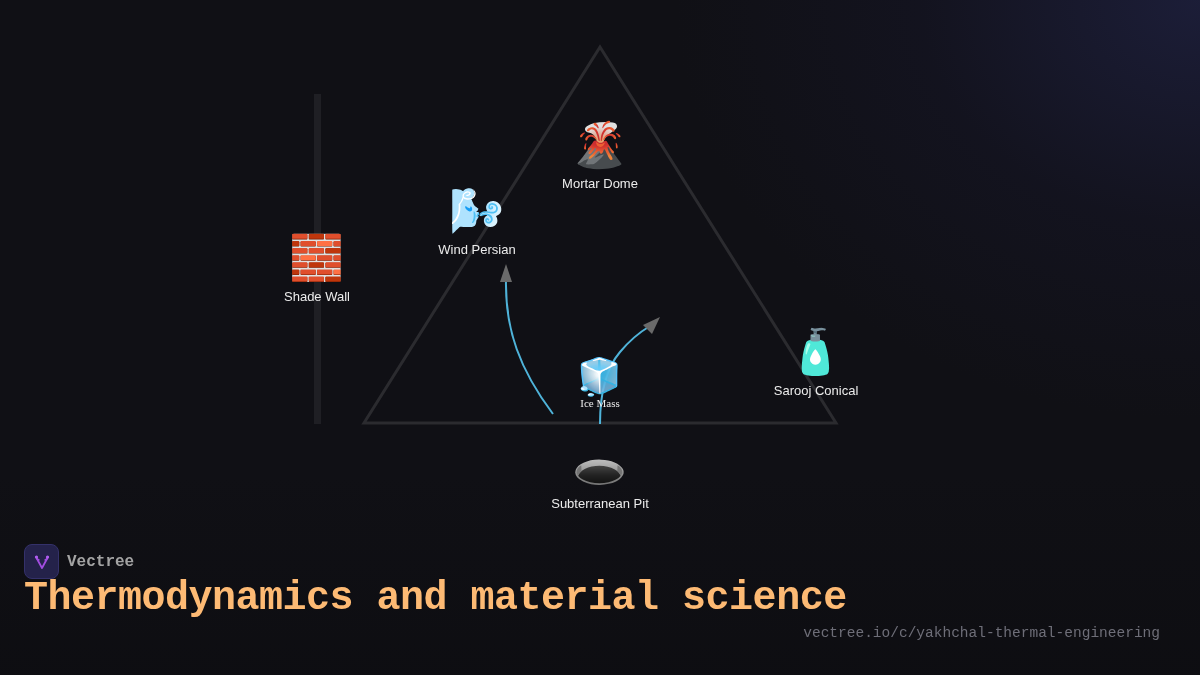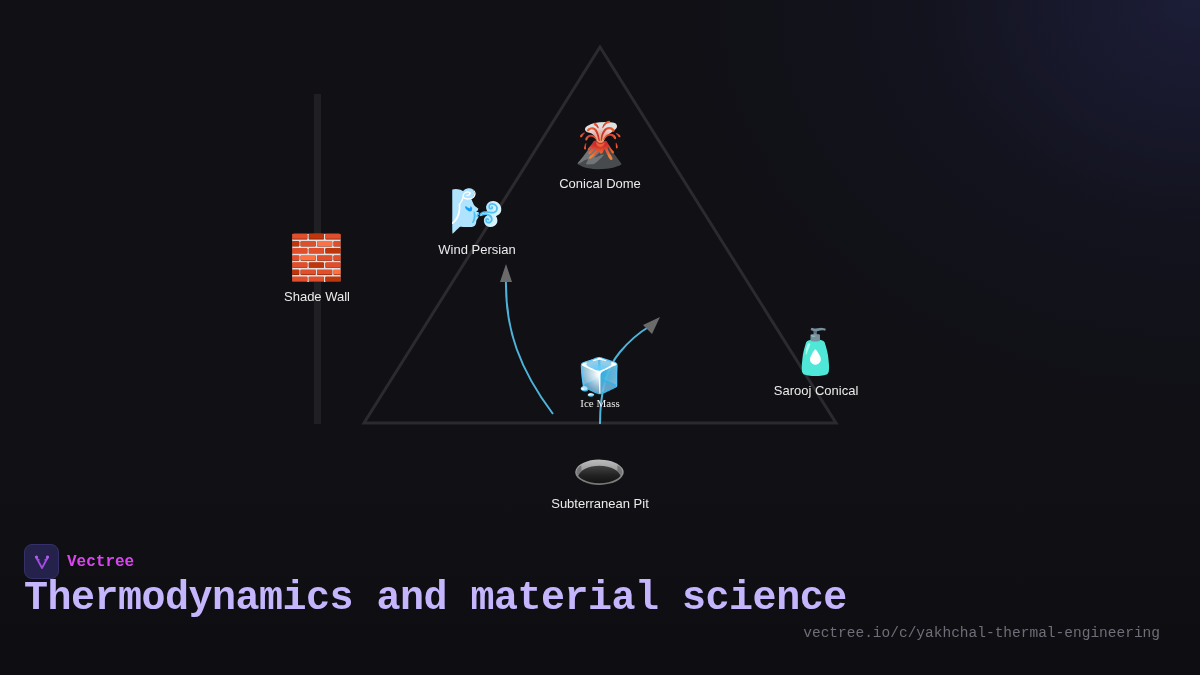--- a/index.html
+++ b/index.html
@@ -28,26 +28,26 @@
     .node.small .label { font-size: 11px; margin-top: 0; font-family: Liberation Serif, serif; }
 
     .brand { position: absolute; left: 24px; top: 544px; display: flex; align-items: center; }
     .logo {
       width: 33px; height: 33px; border-radius: 8px;
       background: #24224a; border: 1px solid #34316a;
       display: flex; align-items: center; justify-content: center;
     }
     .brand-name {
       margin-left: 8px; font-family: "Liberation Mono", monospace; font-weight: bold;
-      font-size: 16px; color: #d946ef;
+      font-size: 16px; color: #a3a3a3;
     }
     .title {
       position: absolute; left: 24px; top: 582px; margin: 0;
       font-family: "Liberation Mono", monospace; font-weight: bold;
-      font-size: 40px; line-height: 33px; color: #c4b5fd; letter-spacing: -0.5px;
+      font-size: 40px; line-height: 33px; color: #fdba74; letter-spacing: -0.5px;
     }
     .url {
       position: absolute; right: 40px; top: 625px;
       font-family: "Liberation Mono", monospace; font-size: 14.5px; color: #6e6e78;
     }
   </style>
 </head>
 <body>
 
 <div class="bg-glow"></div>
@@ -56,21 +56,21 @@
   <rect x="314" y="94" width="7" height="330" fill="#1f1f24"></rect>
   <polygon points="600,47 364,423 836,423" fill="none" stroke="#2b2b2f" stroke-width="3" stroke-linejoin="miter"></polygon>
   <path d="M553,414 C520,370 505,330 506,280" fill="none" stroke="#4fb3d9" stroke-width="2"></path>
   <polygon points="506,264 500,282 512,282" fill="#6a6a6a"></polygon>
   <path d="M600,424 C600,400 603,372 620,352 C630,340 640,332 650,326" fill="none" stroke="#4fb3d9" stroke-width="2"></path>
   <polygon points="660,317 643,325 652,334" fill="#6a6a6a"></polygon>
 </svg>
 
 <div class="node" style="left:600px; top:120px;">
   <span class="emoji">🌋</span>
-  <span class="label">Conical Dome</span>
+  <span class="label">Mortar Dome</span>
 </div>
 <div class="node" style="left:477px; top:186px;">
   <span class="emoji">🌬️</span>
   <span class="label">Wind Persian</span>
 </div>
 <div class="node" style="left:317px; top:233px;">
   <span class="emoji">🧱</span>
   <span class="label">Shade Wall</span>
 </div>
 <div class="node small" style="left:600px; top:357px;">

